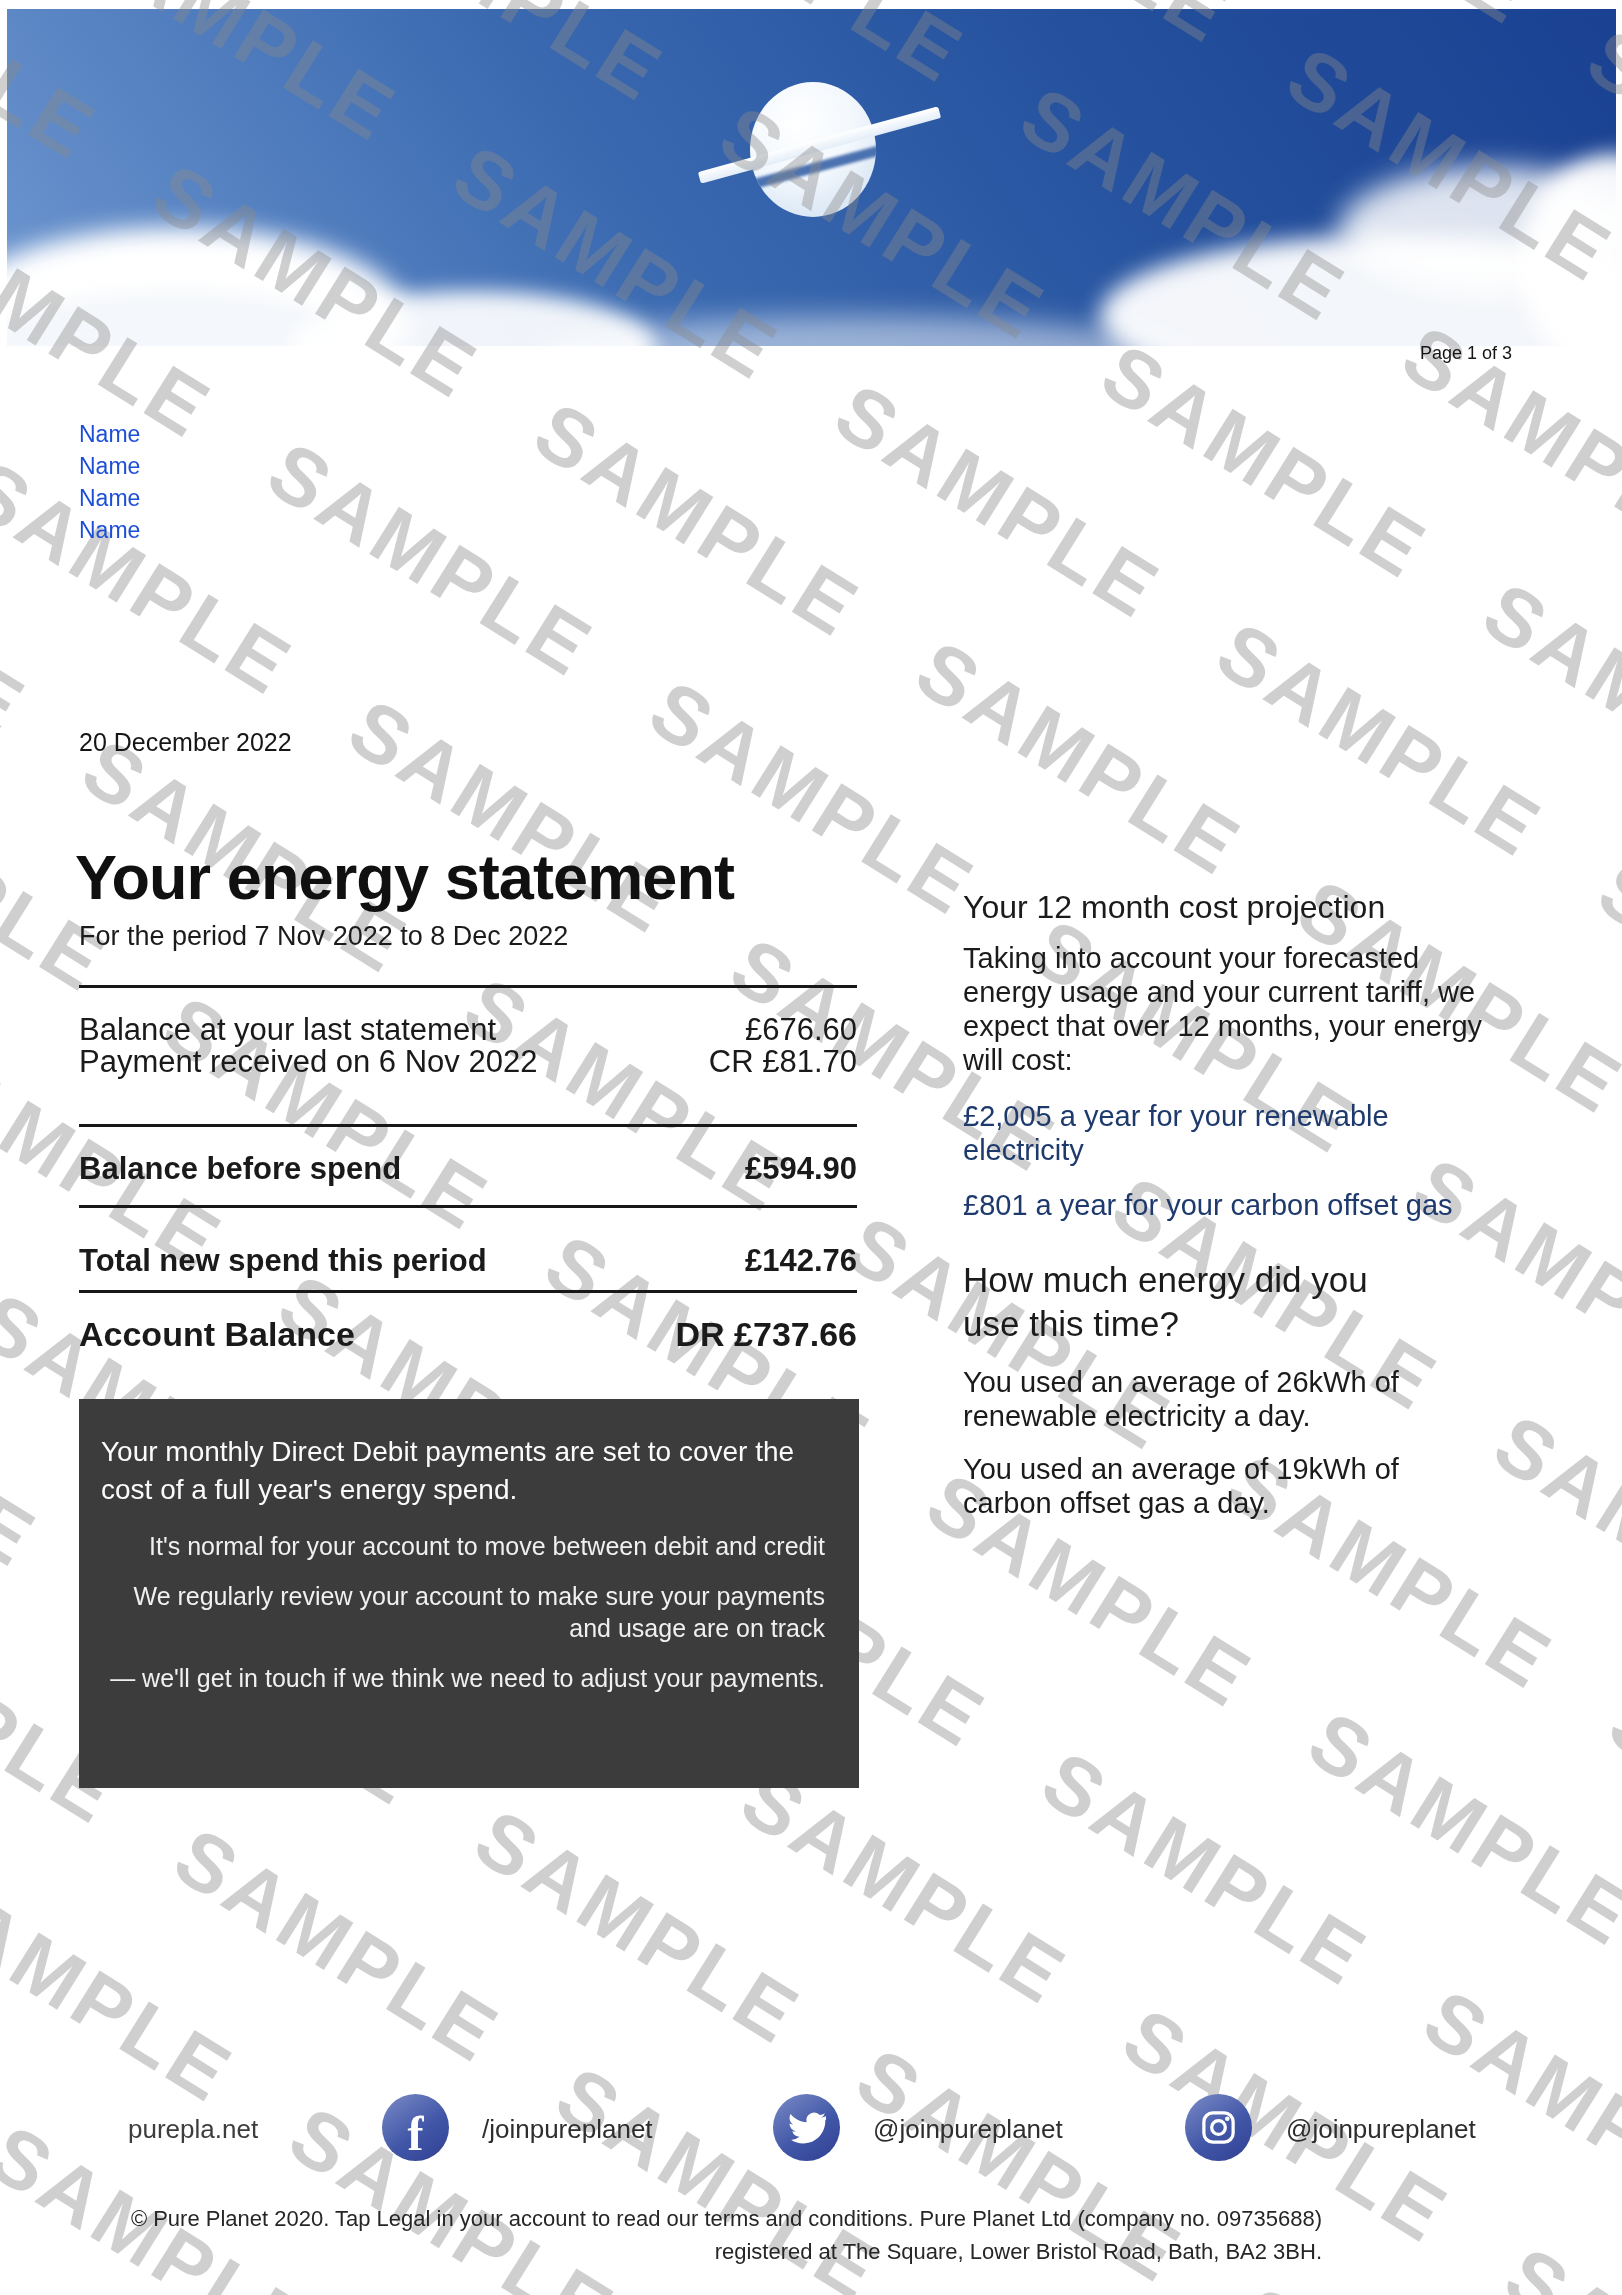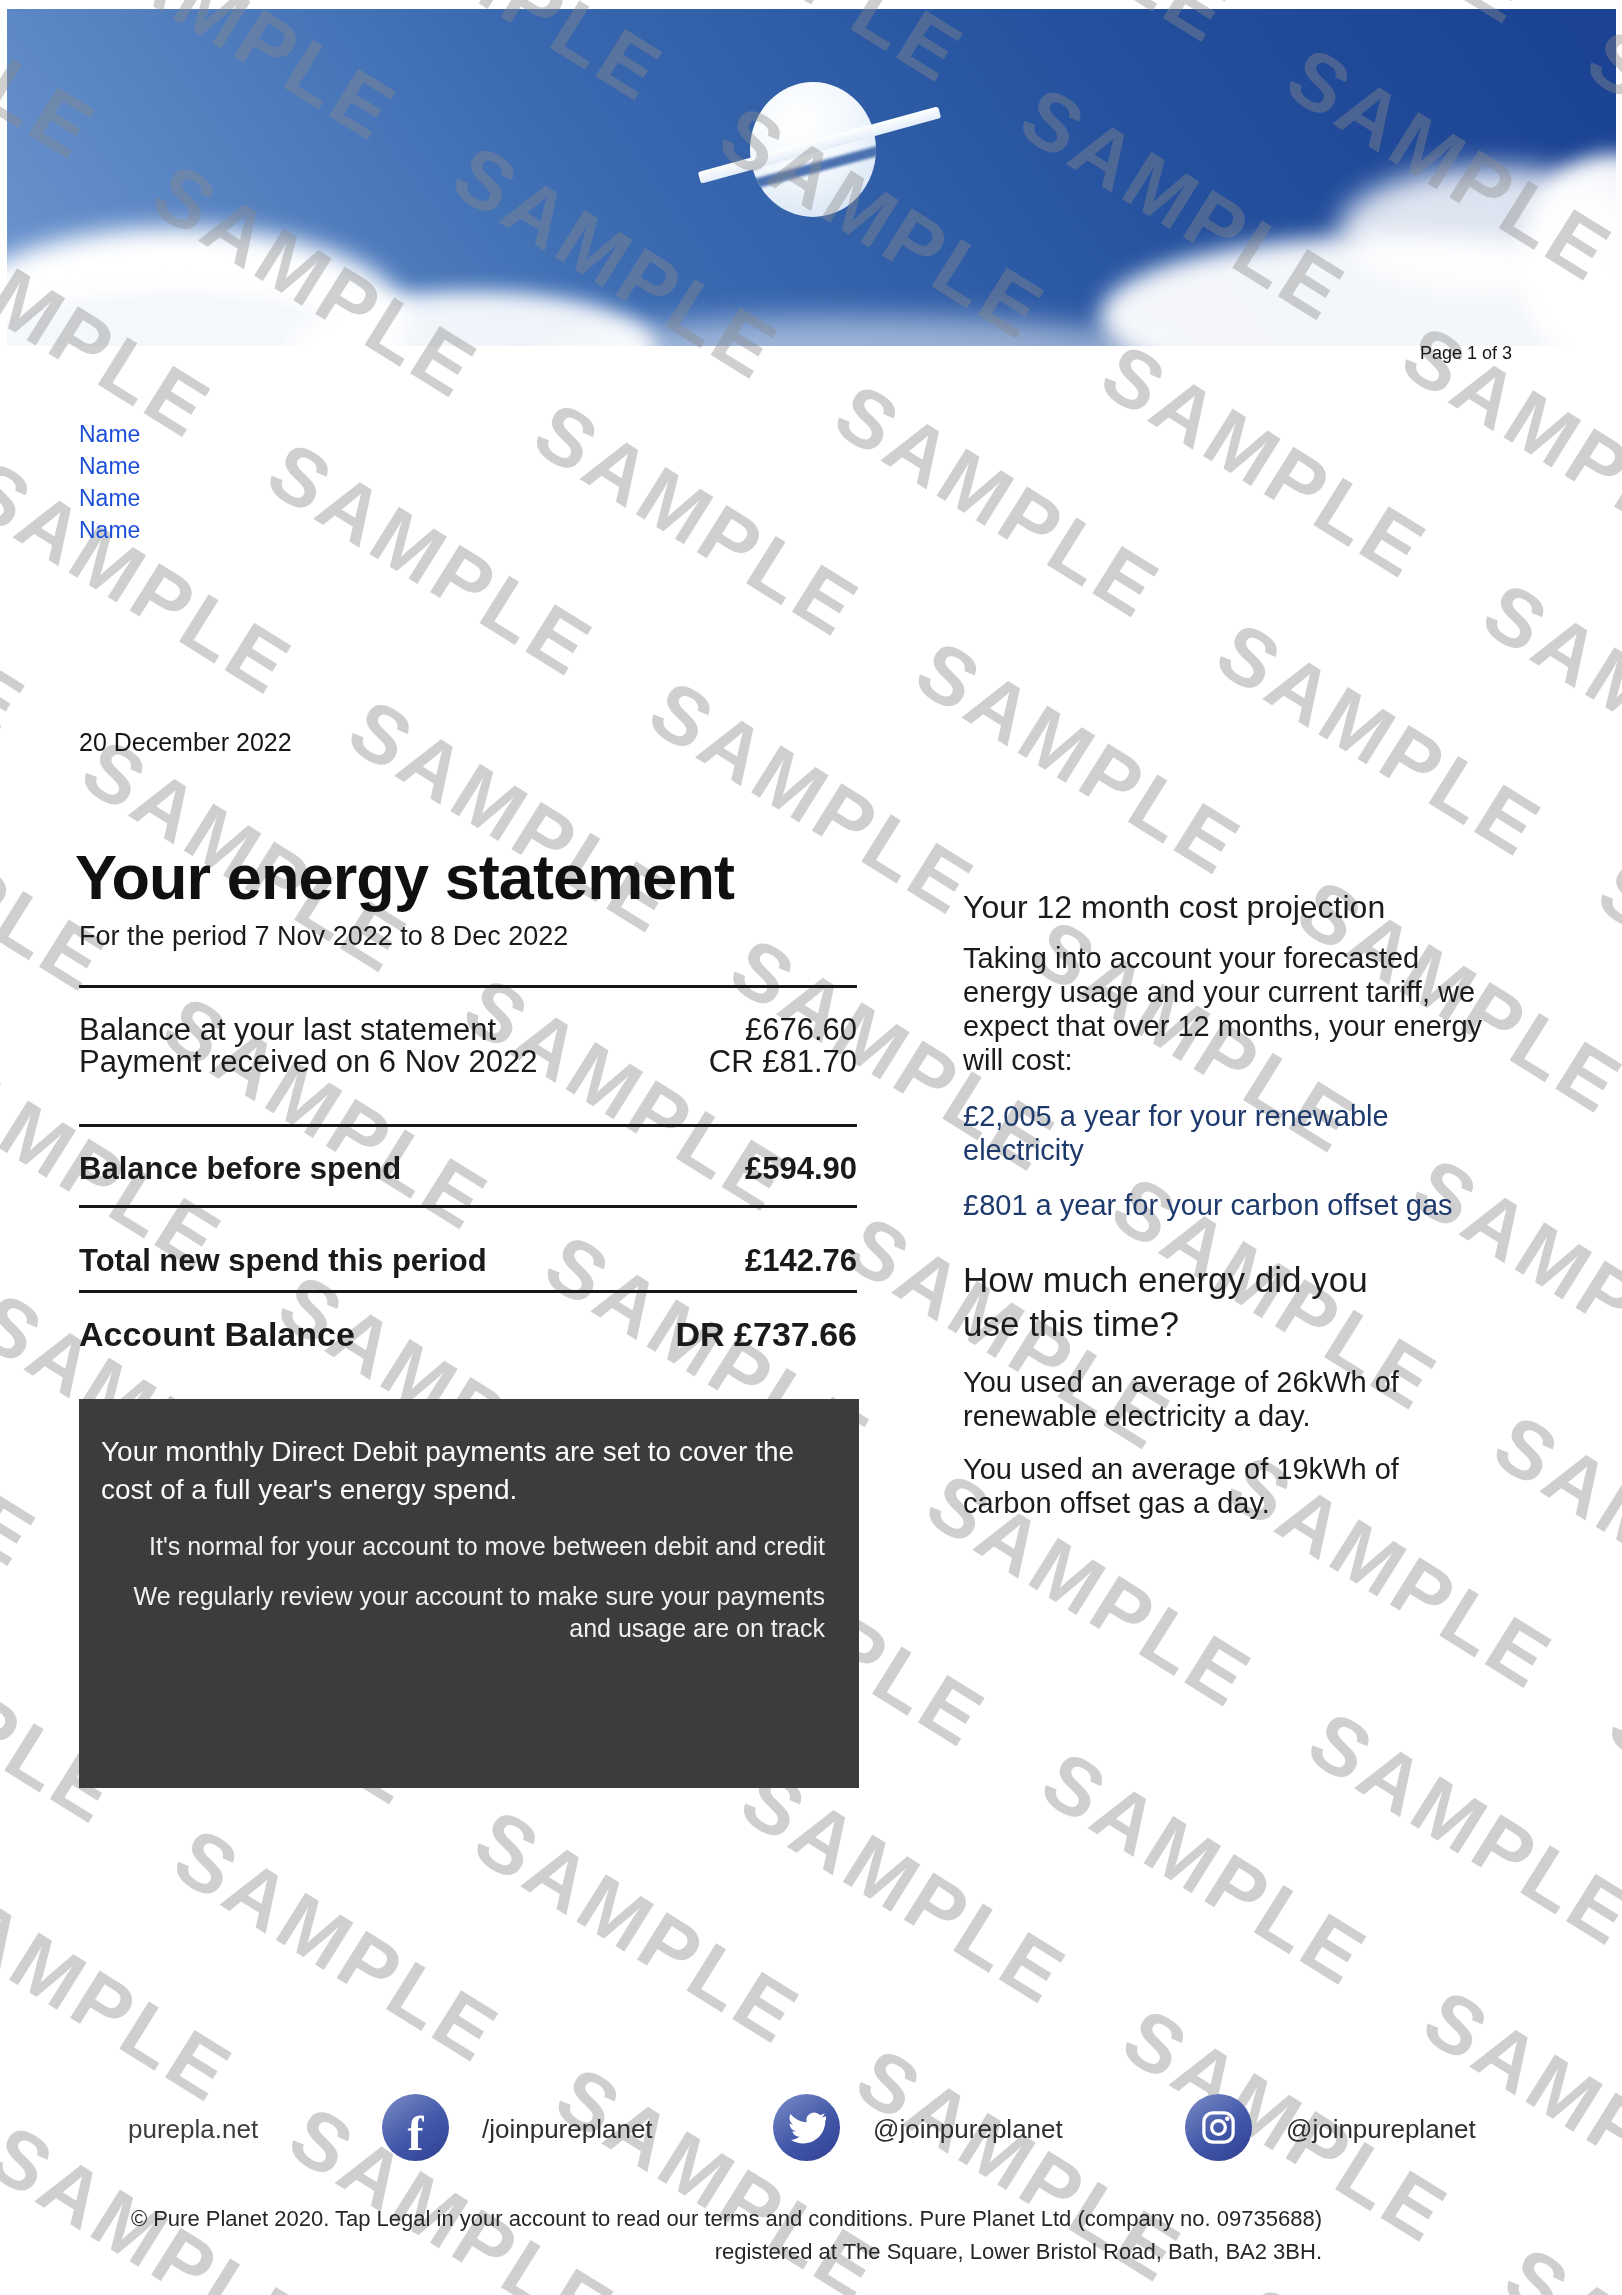--- a/index.html
+++ b/index.html
@@ -189,20 +189,21 @@
     <div class="srow r5">
       <span>Account Balance</span>
       <span>DR £737.66</span>
     </div>
   </div>
 
   <div class="notice">
     <div class="notice-title">Your monthly Direct Debit payments are set to cover the cost of a full year's energy spend.</div>
     <p>It's normal for your account to move between debit and credit</p>
     <p>We regularly review your account to make sure your payments and usage are on track</p>
+    <p>— we'll get in touch if we think we need to adjust your payments.</p>
   </div>
 
   <div class="right-col">
     <h2 class="rc-h1">Your 12 month cost projection</h2>
     <div class="rc-p">Taking into account your forecasted energy usage and your current tariff, we expect that over 12 months, your energy will cost:</div>
     <div class="rc-link">£2,005 a year for your renewable electricity</div>
     <div class="rc-link">£801 a year for your carbon offset gas</div>
     <h2 class="rc-h2">How much energy did you use this time?</h2>
     <div class="rc-usage">You used an average of 26kWh of renewable electricity a day.</div>
     <div class="rc-usage">You used an average of 19kWh of carbon offset gas a day.</div>

